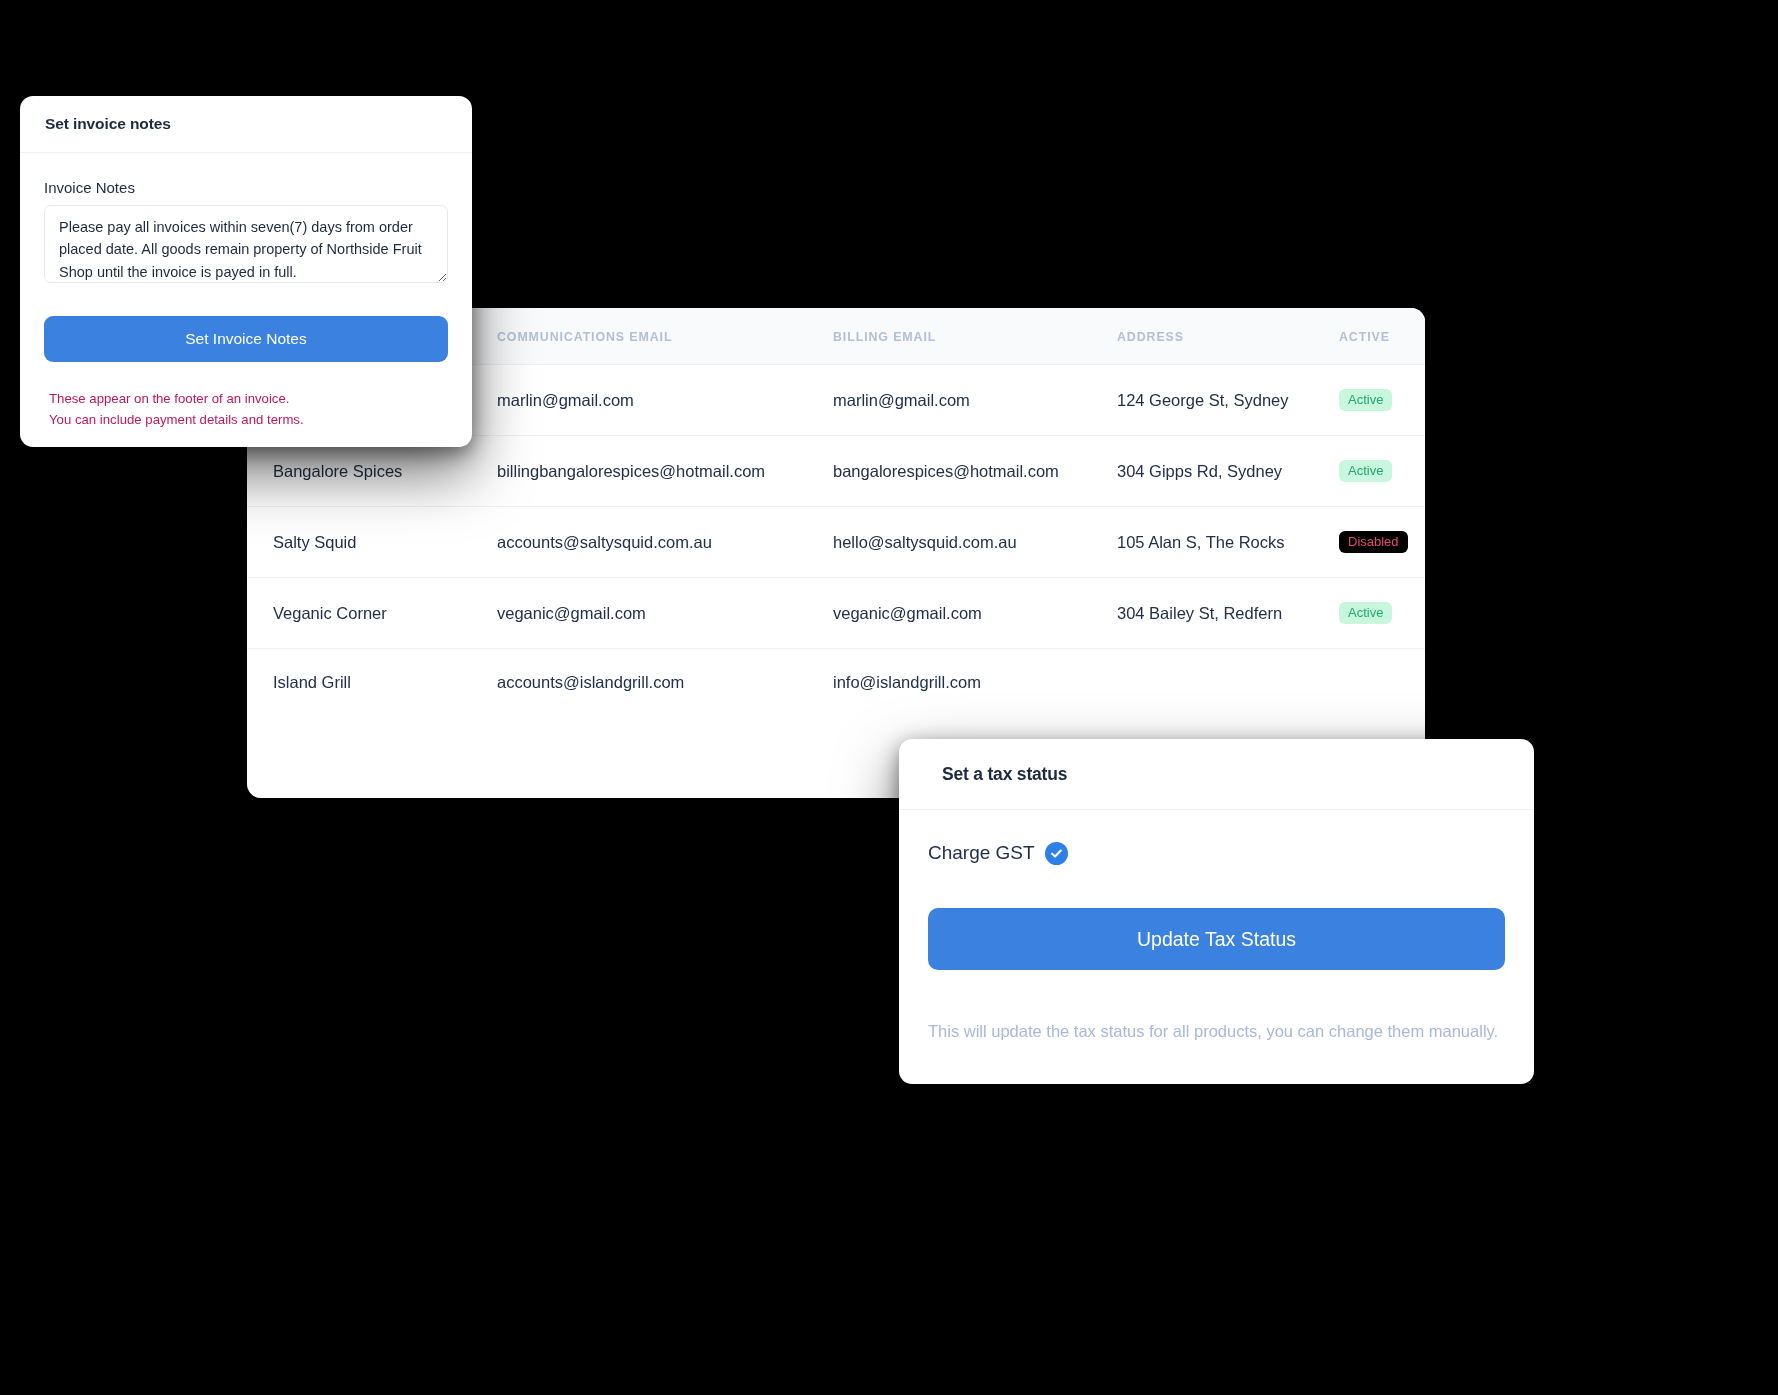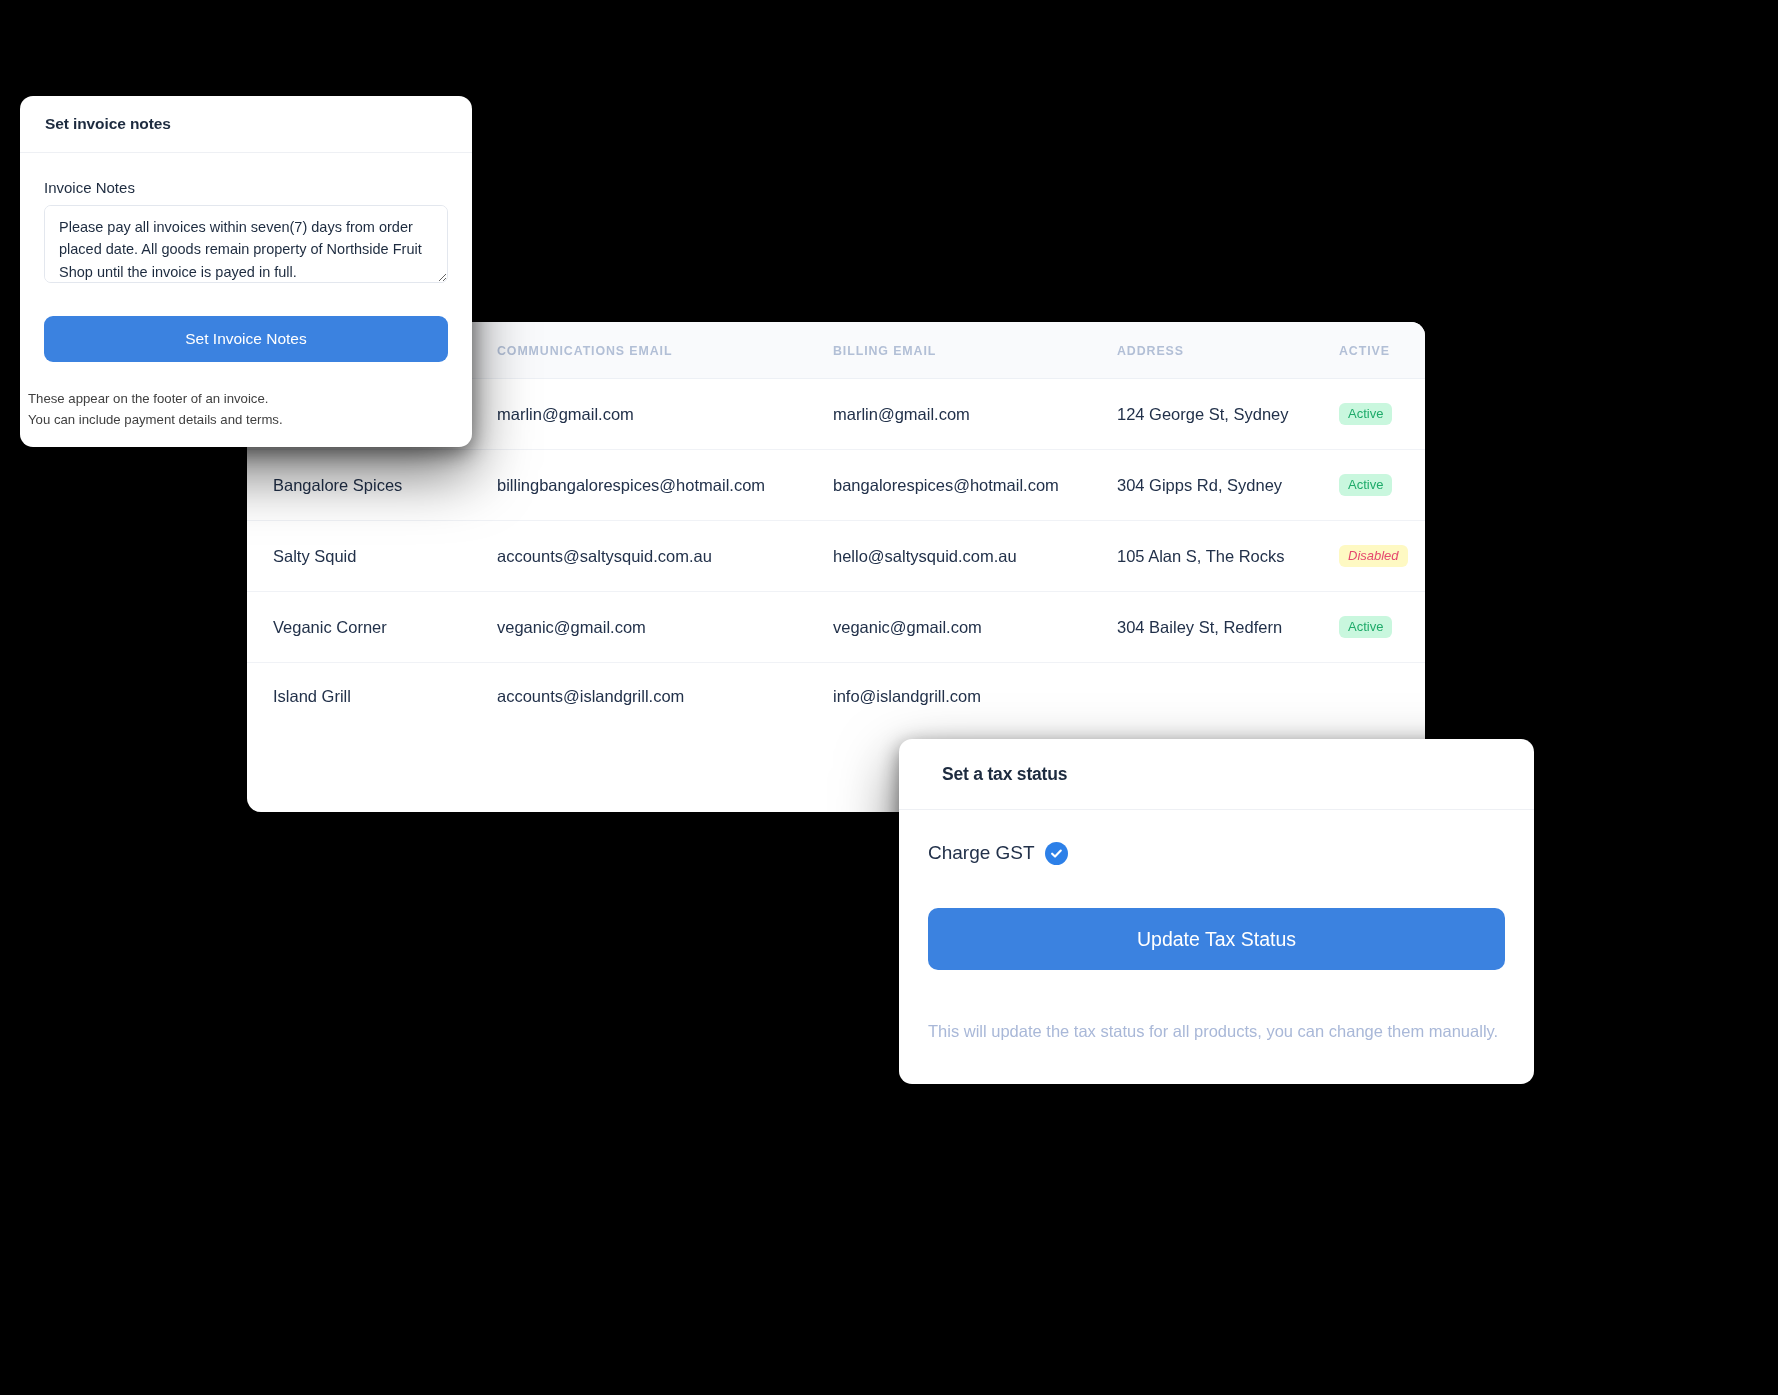--- a/index.html
+++ b/index.html
@@ -83,30 +83,30 @@
     cursor: pointer;
     font-family: "Liberation Sans", sans-serif;
   }
   #set-invoice-notes-button {
     width: 404px;
     height: 46px;
     margin-top: 33px;
     font-size: 15.5px;
   }
   .inv-footnotes {
-    padding: 26px 24px 0 8px;
+    padding: 26px 24px 0 29px;
     font-size: 13.2px;
     line-height: 1.62;
-    color: #404040;
+    color: #be185d;
   }
 
   
   #suppliers-table-card {
     left: 247px;
-    top: 322px;
+    top: 308px;
     width: 1178px;
     height: 490px;
     border-radius: 14px;
     overflow: hidden;
     z-index: 20;
   }
   .tbl { width: 100%; border-collapse: collapse; table-layout: fixed; }
   .tbl thead tr { background: #f9fafc; }
   .tbl th {
     text-align: left;
@@ -133,21 +133,21 @@
   .col-active  { width: 86px; }
 
   .badge {
     display: inline-block;
     font-size: 13px;
     padding: 4px 9px 5px 9px;
     border-radius: 6px;
     line-height: 1;
   }
   .badge-active   { background: #c9f7de; color: #1fab6a; }
-  .badge-disabled { background: #fef9c3; color: #e5486f; font-style: italic; }
+  .badge-disabled { background: #000000; color: #e5486f; }
 
   
   #tax-status-card {
     left: 899px;
     top: 739px;
     width: 635px;
     height: 345px;
     border-radius: 13px;
     z-index: 40;
   }

